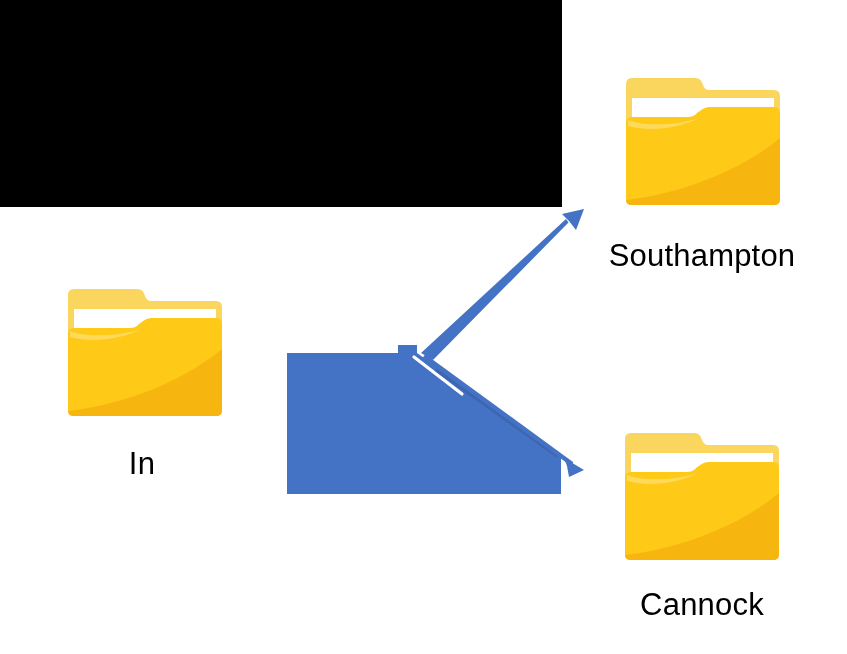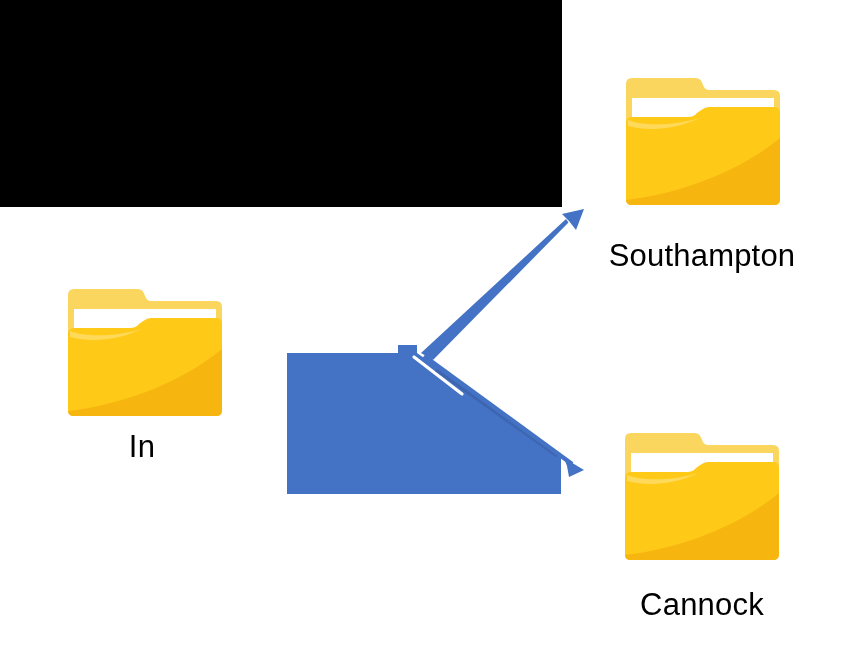--- a/index.html
+++ b/index.html
@@ -21,21 +21,21 @@
   }
   .node-label {
     position: absolute;
     font-size: 31px;
     line-height: 36px;
     color: #000000;
     text-align: center;
     letter-spacing: 0.2px;
     white-space: nowrap;
   }
-  .label-in          { left: 42px;  top: 429px; width: 200px; }
+  .label-in          { left: 42px;  top: 446px; width: 200px; }
   .label-southampton { left: 552px; top: 238px; width: 300px; }
   .label-cannock     { left: 552px; top: 587px; width: 300px; }
 </style>
 </head>
 <body>
 
 <div class="canvas">
 
   <svg class="layer" width="847" height="654" viewBox="0 0 847 654">
     <defs>

